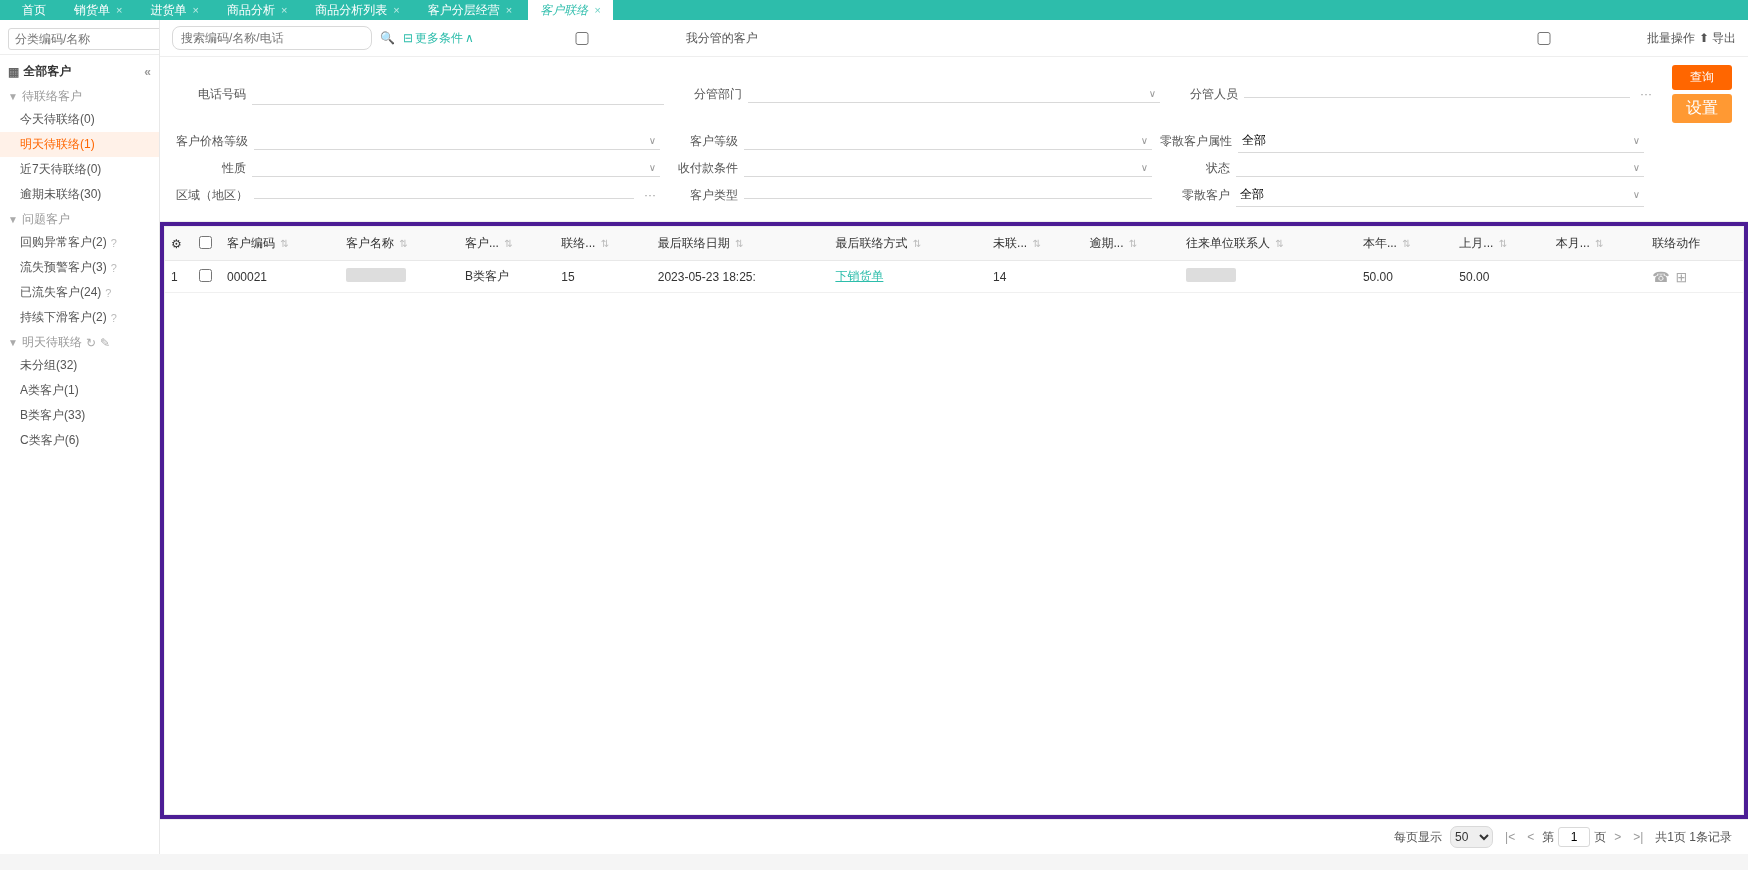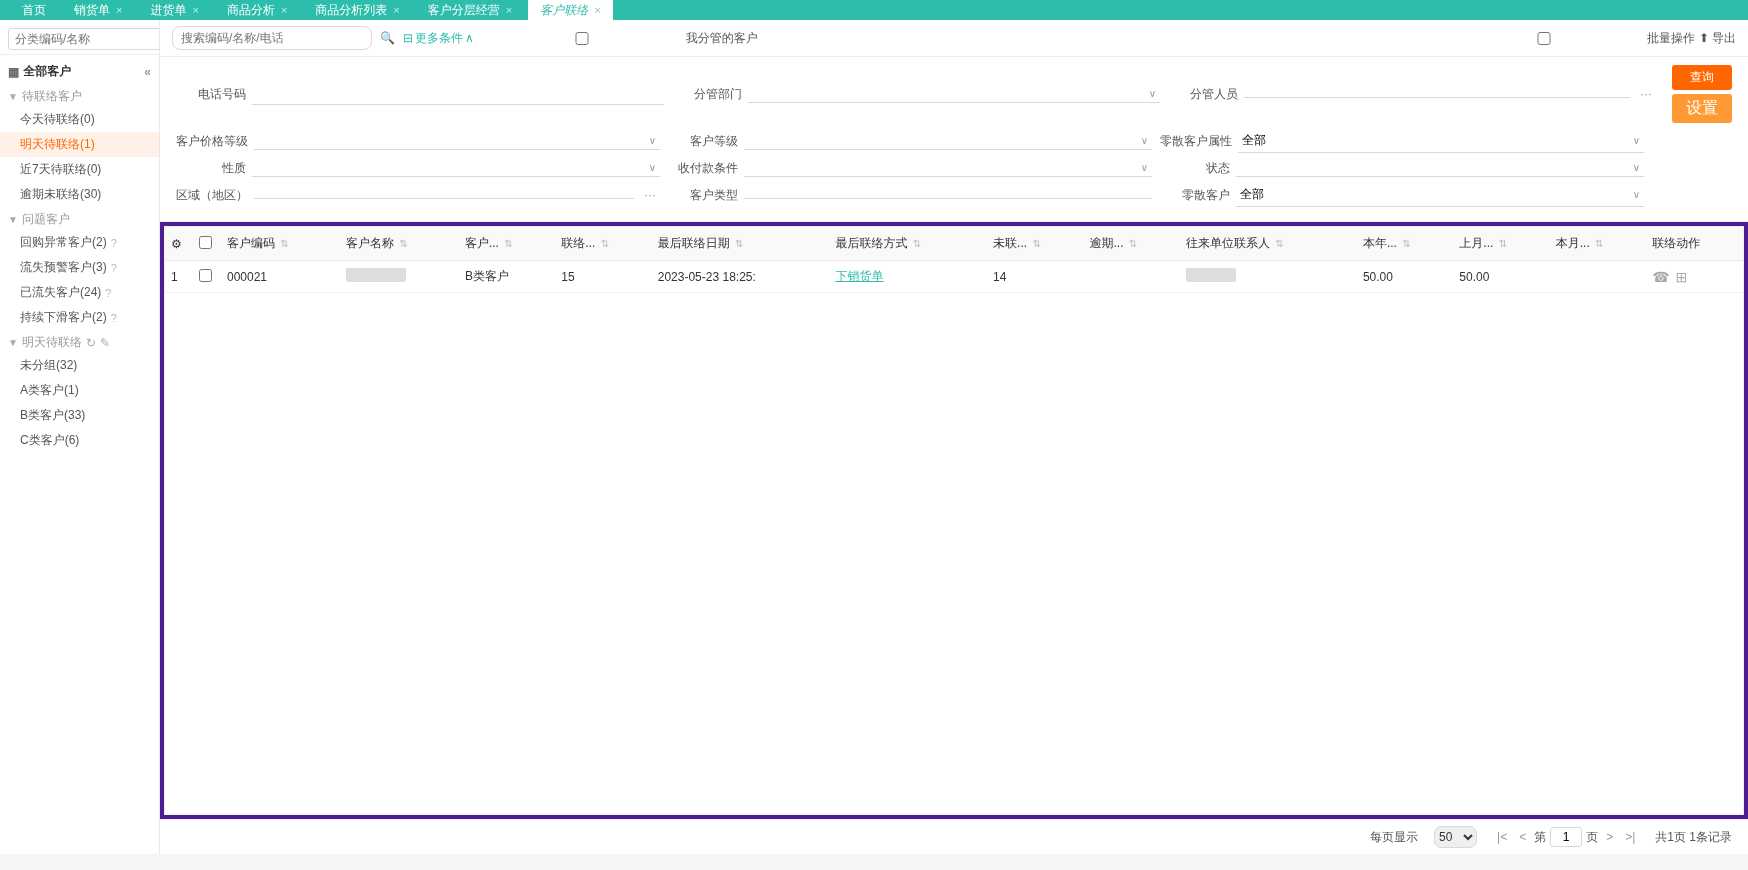--- a/index.html
+++ b/index.html
@@ -134,21 +134,21 @@
     tbody tr { border-bottom: 1px solid #f0f0f0; }
     tbody td { padding: 7px 6px; color: #333; white-space: nowrap; }
     .td-link { color: #2dbdab; cursor: pointer; text-decoration: underline; }
     .action-icons { display: flex; gap: 6px; align-items: center; }
     .action-icon { color: #aaa; cursor: pointer; font-size: 14px; }
 
     
     .pagination-bar {
       display: flex; align-items: center; justify-content: flex-end;
       padding: 6px 16px; background: #fff; border-top: 1px solid #eee;
-      gap: 16px; flex-shrink: 0; font-size: 12px;
+      gap: 8px; flex-shrink: 0; font-size: 12px;
     }
     .page-size-label { color: #555; }
     .page-size-select {
       border: 1px solid #d9d9d9; border-radius: 7px; padding: 2px 0;
       font-size: 12px; color: #333; cursor: pointer;
     }
     .page-nav { display: flex; align-items: center; gap: 4px; color: #555; }
     .page-btn { cursor: pointer; color: #999; padding: 2px 4px; }
     .page-input {
       width: 32px; border: 1px solid #d9d9d9; border-radius: 3px;

